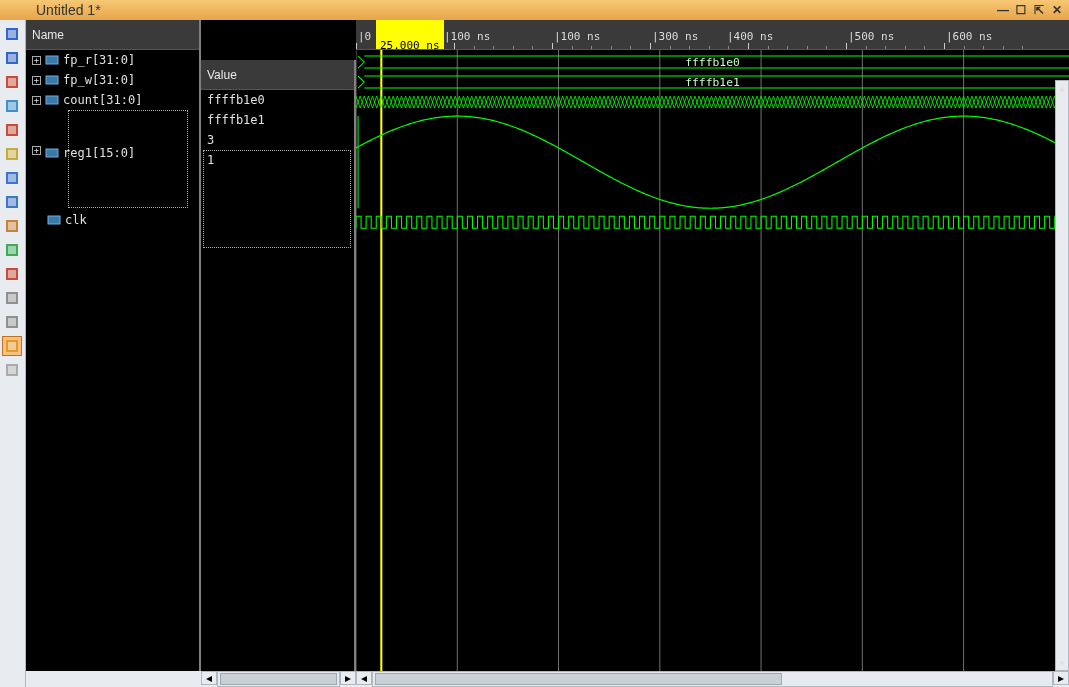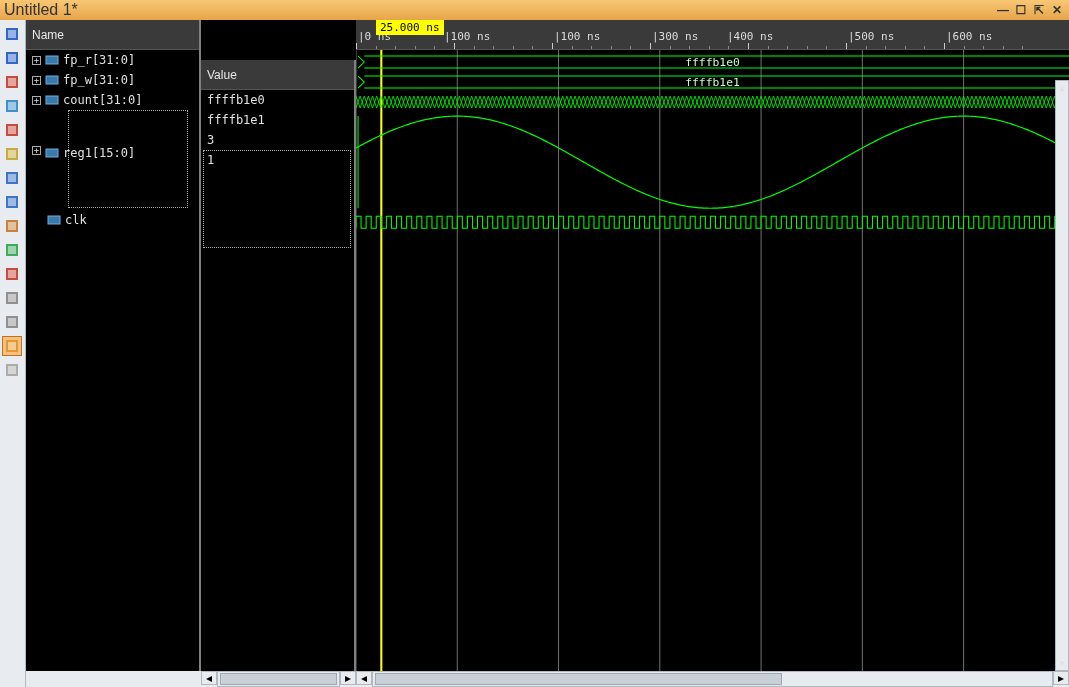--- a/index.html
+++ b/index.html
@@ -1,20 +1,20 @@
 <!DOCTYPE html>
 <html><head>
 <meta charset="utf-8">
 <style>
 * { margin:0; padding:0; box-sizing:border-box; }
 body { font-family: "SimSun", "Microsoft YaHei", sans-serif; font-size:12px; background:#d6b67a; width:1069px; height:687px; overflow:hidden; }
 
 
 .titlebar { height:20px; background:linear-gradient(#f8c774,#e6a54a); display:flex; align-items:center; padding:0 4px; color:#333; }
-.titlebar .title { flex:1; font-size:16px; }
+.titlebar .title { flex:1; font-size:14px;margin-left:32px; }
 .titlebar .winbtn { width:16px; height:14px; margin-left:2px; display:flex; align-items:center; justify-content:center; font-weight:bold; color:#333; cursor:pointer; }
 
 
 .main { display:flex; height:667px; }
 
 
 .icontb { width:26px; background:#e8ecf0; border-right:1px solid #b0b8c0; display:flex; flex-direction:column; padding:4px 2px; gap:4px; }
 .iconbtn { width:20px; height:20px; border:1px solid transparent; display:flex; align-items:center; justify-content:center; font-size:12px; cursor:pointer; }
 .iconbtn.sel { background:#f5c080; border:1px solid #c07020; }
 .iconbtn svg { width:16px; height:16px; }
@@ -33,21 +33,21 @@
 .colbody { flex:1; background:#000; color:#e0e0e0; font-family:monospace; font-size:12px; overflow:hidden; position:relative; }
 
 
 .sigrow { height:20px; display:flex; align-items:center; padding-left:6px; gap:4px; }
 .sigrow .exp { width:9px; height:9px; border:1px solid #aaa; color:#ddd; font-size:9px; line-height:7px; text-align:center; cursor:pointer; }
 .sigrow .ic { width:14px; height:14px; }
 .sigrow.tall { height:100px; align-items:flex-start; padding-top:36px; }
 .dashbox { position:absolute; border:1px dotted #aaa; pointer-events:none; }
 
 
-.cursorlabel { position:absolute; top:0; left:20px; background:#ffff00; color:#000; padding:1px 4px; font-size:11px; font-family:monospace; z-index:5; }
+.cursorlabel { position:absolute; top:0; left:20px; background:#ffff00; color:#000; padding:19px 4px; font-size:11px; font-family:monospace; z-index:5; }
 .ruler { position:absolute; left:0; right:0; bottom:0; height:20px; }
 .tick { position:absolute; bottom:0; height:6px; width:1px; background:#ccc; }
 .tick.minor { height:3px; background:#888; }
 .ticklabel { position:absolute; bottom:6px; color:#ddd; font-size:11px; font-family:monospace; }
 
 
 .wavecanvas { position:absolute; left:0; top:0; width:100%; height:100%; }
 
 
 .hscroll { height:16px; background:#e8ecf0; display:flex; }

